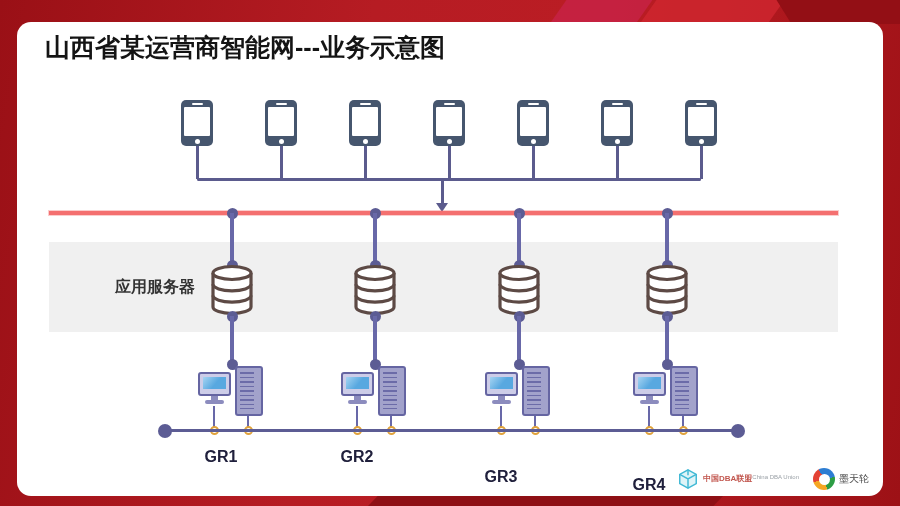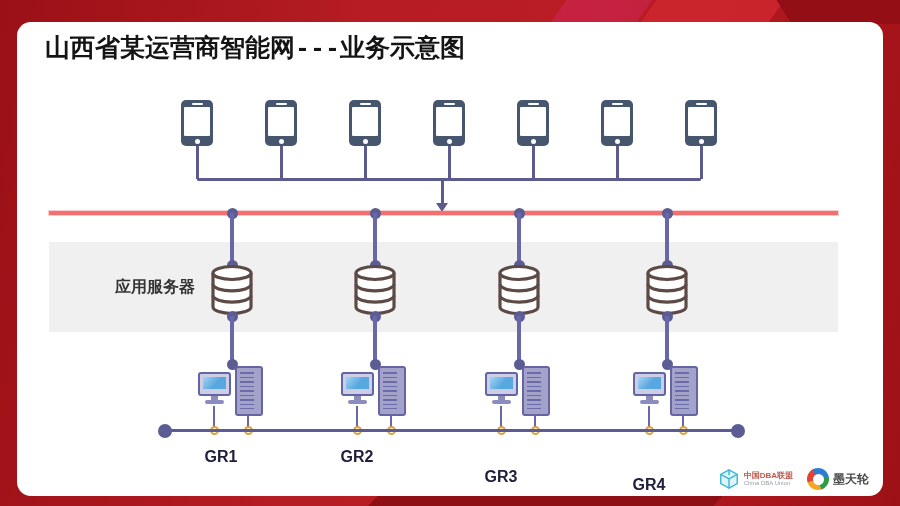--- a/index.html
+++ b/index.html
@@ -11,21 +11,21 @@
   html,body{margin:0;padding:0;}
   body{width:900px;height:506px;font-family:"Liberation Sans",sans-serif;}
   .slide{position:relative;width:900px;height:506px;overflow:hidden;
     background:linear-gradient(100deg,#9a1016 0%,#b61c23 38%,#bb1d24 62%,#9d1116 100%);}
   .decor{position:absolute;}
   .decor-1{top:0;left:558px;width:86px;height:24px;background:#c8234a;transform:skewX(-35deg);opacity:.75;}
   .decor-2{top:0;left:648px;width:128px;height:24px;background:#cf2730;transform:skewX(-35deg);opacity:.8;}
   .decor-3{bottom:0;left:368px;width:356px;height:11px;background:#8e1015;clip-path:polygon(3% 0,100% 0,97% 100%,0 100%);}
   .decor-4{top:0;right:-14px;width:130px;height:24px;background:#930f15;transform:skewX(32deg);}
   .content{position:absolute;left:17px;top:22px;width:866px;height:474px;background:#ffffff;border-radius:14px;}
-  .title{position:absolute;left:28px;top:9px;font-size:25px;font-weight:600;color:#141414;letter-spacing:0;font-family:Liberation Mono, monospace;}
+  .title{position:absolute;left:28px;top:9px;font-size:25px;font-weight:600;color:#141414;letter-spacing:0;}
 
   
   .phone{position:absolute;width:32px;height:46px;background:var(--phone_dark);border-radius:5px;}
   .phone-screen{position:absolute;left:3px;right:3px;top:7px;bottom:10px;background:#fff;border-radius:1px;}
   .phone-speaker{position:absolute;left:50%;top:2.5px;width:11px;height:2.5px;margin-left:-5.5px;background:#fff;border-radius:2px;}
   .phone-home{position:absolute;left:50%;bottom:2.5px;width:5px;height:5px;margin-left:-2.5px;background:#fff;border-radius:50%;}
   .drop{position:absolute;width:3px;background:var(--bus_line);}
   .phone-bus{position:absolute;left:180px;top:156px;width:504px;height:3px;background:var(--bus_line);border-radius:2px;}
   .arrow-line{position:absolute;left:423.5px;top:156px;width:3px;height:25px;background:var(--bus_line);}
   .arrow-head{position:absolute;left:419px;top:181px;width:0;height:0;border-left:6px solid transparent;border-right:6px solid transparent;border-top:9px solid var(--bus_line);}
@@ -49,27 +49,27 @@
   .odot{position:absolute;width:5px;height:5px;border:2px solid var(--dot_orange);background:#fff;border-radius:50%;}
   .gr-label{position:absolute;width:64px;text-align:center;font-size:16px;font-weight:600;color:#20203c;}
 
   .bottom-bus{position:absolute;left:148px;top:407px;width:573px;height:3px;background:var(--node);border-radius:2px;}
   .endcap{position:absolute;width:14px;height:14px;border-radius:50%;background:var(--node);}
   .endcap.left{left:141px;top:401.5px;} .endcap.right{left:714px;top:401.5px;}
 
   
   .logos{position:absolute;right:14px;bottom:6px;display:flex;align-items:center;gap:14px;}
   .dba-logo{display:flex;align-items:center;gap:4px;}
-  .dba-text{display:flex;flex-direction:column;line-height:1.15;}
+  .dba-text{display:flex;flex-direction:row;line-height:1.15;}
   .dba-line1{font-size:8px;font-weight:700;color:#c2574f;}
   .dba-line2{font-size:6px;color:#9aa0a6;}
   .modb-logo{display:flex;align-items:center;gap:4px;}
   .modb-ring{width:22px;height:22px;border-radius:50%;background:conic-gradient(#2d7dd2 0 22%,#2d9d44 22% 45%,#f5a623 45% 70%,#e34234 70% 92%,#2d7dd2 92% 100%);display:flex;align-items:center;justify-content:center;}
   .modb-ring-inner{width:11px;height:11px;border-radius:50%;background:#fff;}
-  .modb-text{font-size:12px;font-weight:700;color:#4a4a4a;}
+  .modb-text{font-size:10px;font-weight:400;color:#4a4a4a;}
 </style>
 </head>
 <body>
 
 <div class="slide">
   <div class="decor decor-1"></div>
   <div class="decor decor-2"></div>
   <div class="decor decor-3"></div>
   <div class="decor decor-4"></div>
 

